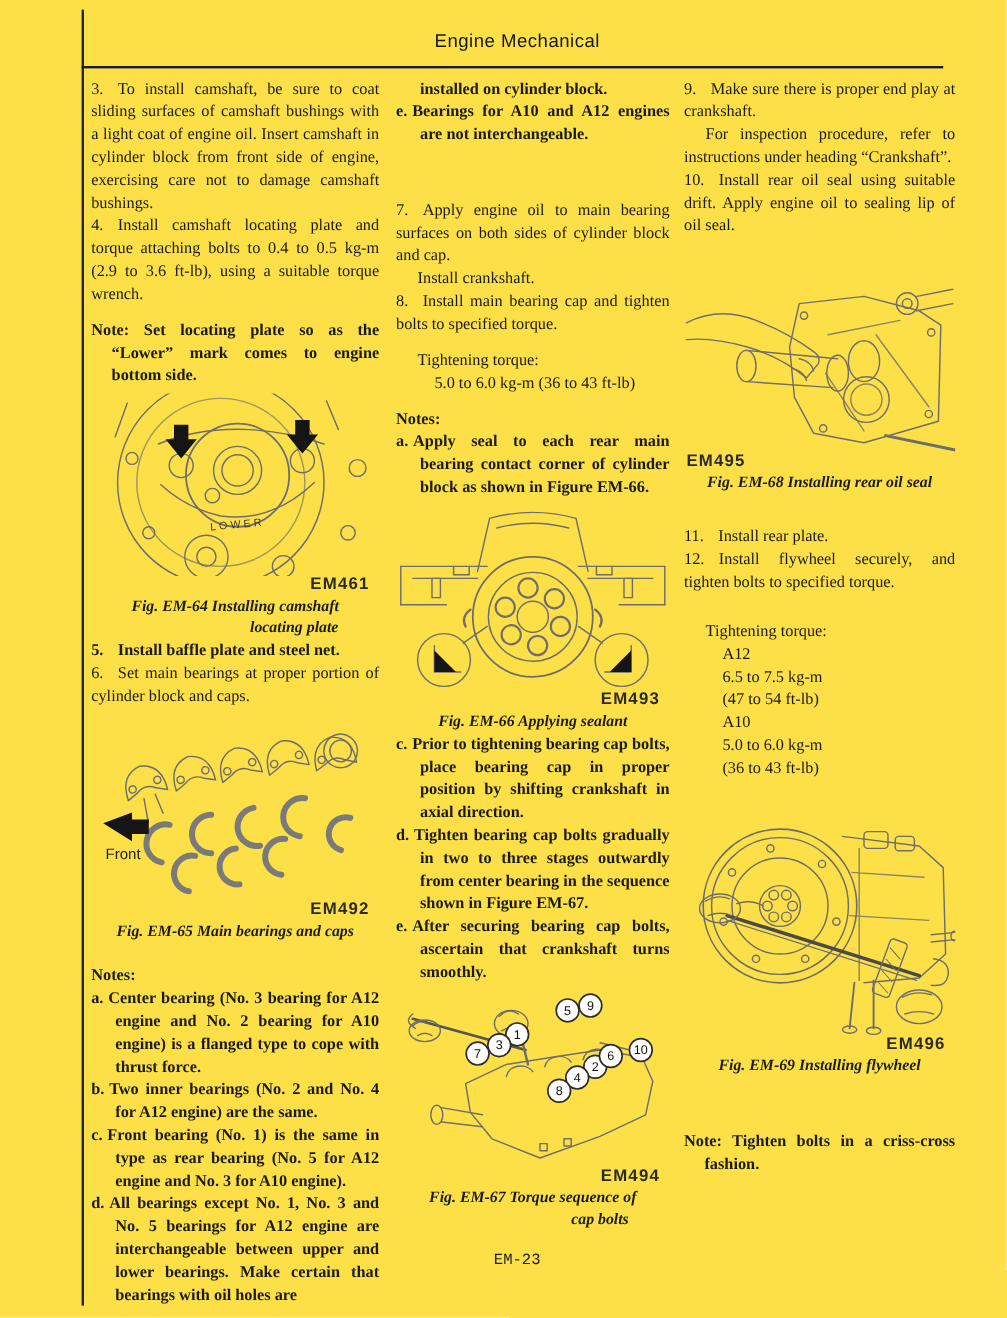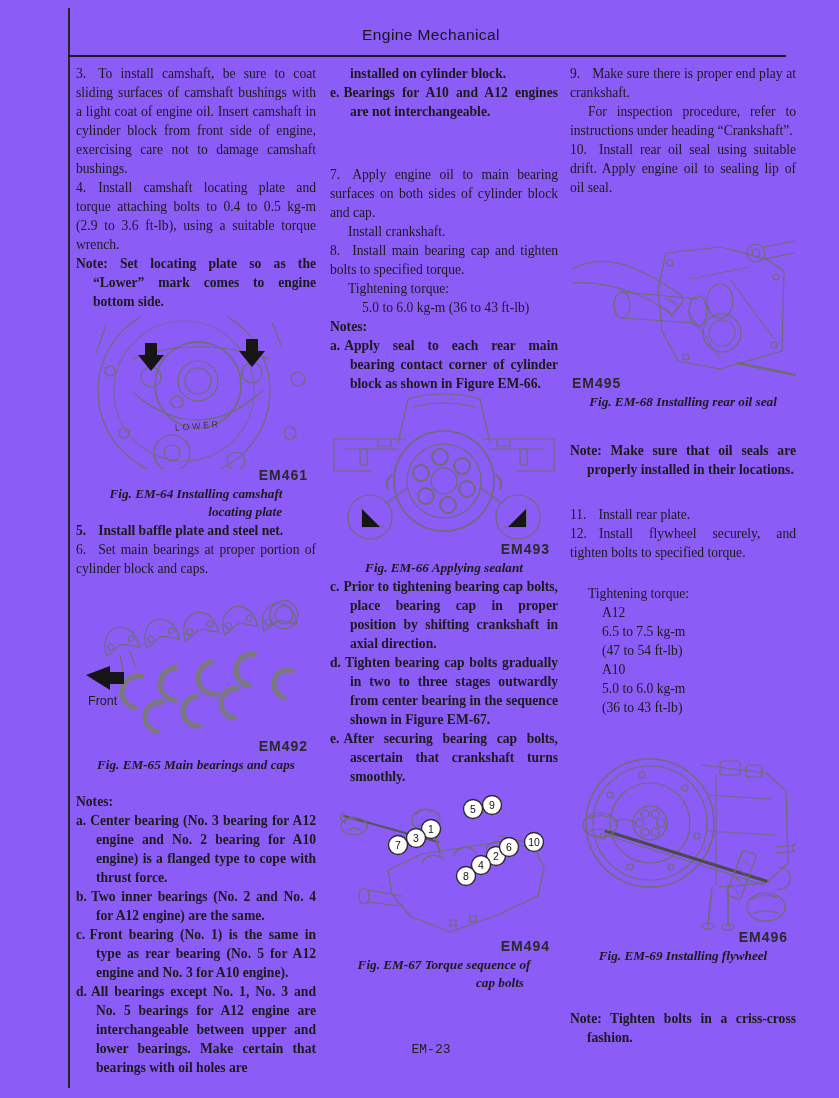--- a/index.html
+++ b/index.html
@@ -1,16 +1,16 @@
 <!DOCTYPE html>
 <html><head>
 <meta charset="utf-8">
 <style>
   html,body{margin:0;padding:0;background:#fcfbf8;}
-  .page{position:relative;width:839px;height:1098px;background:#8b5cf6;overflow:hidden;
+  .page{position:relative;width:839px;height:1098px;background:#fde047;overflow:hidden;
         font-family:"Liberation Serif",serif;color:#1b1b1b;margin:0 auto;}
   .left-rule{position:absolute;left:68px;top:8px;width:2px;height:1080px;background:#262626;}
   .header-title{position:absolute;top:26px;left:76px;width:710px;text-align:center;
         font-family:"Liberation Sans",sans-serif;font-size:15.5px;letter-spacing:.4px;color:#161616;}
   .header-rule{position:absolute;top:55px;left:68px;width:718px;height:2px;background:#1b1b1b;}
   .col{position:absolute;top:64px;font-size:13.6px;line-height:19px;text-align:justify;}
   .colL{left:76px;width:240px;}
   .colM{left:330px;width:228px;}
   .colR{left:570px;width:226px;}
   p{margin:0;}
@@ -23,21 +23,21 @@
   .torque{margin-left:18px;}
   .tv{margin-left:32px;}
   .figure{margin:0;position:relative;}
   .figure svg{display:block;}
   .fig-code{font-family:"Liberation Sans",sans-serif;font-size:14px;font-weight:bold;
         letter-spacing:1px;color:#2a2a2a;text-align:right;padding-right:8px;line-height:13px;}
   .fig-code.cl{text-align:left;padding-left:2px;}
   .fig-caption{font-style:italic;font-weight:bold;font-size:13.2px;line-height:18px;
         text-align:center;margin-top:3px;}
   .cap2{text-align:right;padding-right:34px;}
-  .mt6{margin-top:6px;} .mt8{margin-top:0;} .mt10{font-weight:bold;} .mt14{margin-top:14px;}
+  .mt6{margin-top:6px;} .mt8{margin-top:11px;} .mt10{font-weight:bold;} .mt14{margin-top:14px;}
   .mt18{margin-top:18px;} .mt22{margin-top:22px;} .mt26{margin-top:26px;} .mt30{margin-top:30px;}
   .mt44{margin-top:44px;}
   .footer{position:absolute;left:76px;top:1042px;width:710px;text-align:center;
         font-family:Liberation Mono, monospace;font-size:13px;color:#222;}
   svg .ln{stroke:#6e6e6e;fill:none;stroke-width:1.2;stroke-linecap:round;stroke-linejoin:round;}
   svg .dark{fill:#151515;stroke:none;}
   svg text{font-family:"Liberation Sans",sans-serif;}
 </style>
 </head>
 <body>
@@ -301,21 +301,20 @@
           <path d="M96,80 q10,2 12,10 M90,88 q10,2 12,10"></path>
           <path d="M168,144 L226,156" stroke-width="2.5"></path>
         </g>
       </svg>
       <div class="fig-code cl">EM495</div>
       <div class="fig-caption">
         <div>Fig. EM-68  Installing rear oil seal</div>
       </div>
     </figure>
 
-    <p class="note-block mt30">Note: Make sure that oil seals are properly installed in their locations.</p>
 
     <p class="step mt26"><span class="snum">11.</span><span>Install rear plate.</span></p>
     <p class="step"><span class="snum">12.</span><span>Install flywheel securely, and tighten bolts to specified torque.</span></p>
 
     <div class="mt22">
       <p class="torque">Tightening torque:</p>
       <p class="tv">A12</p>
       <p class="tv">6.5 to 7.5 kg-m</p>
       <p class="tv">(47 to 54 ft-lb)</p>
       <p class="tv">A10</p>

